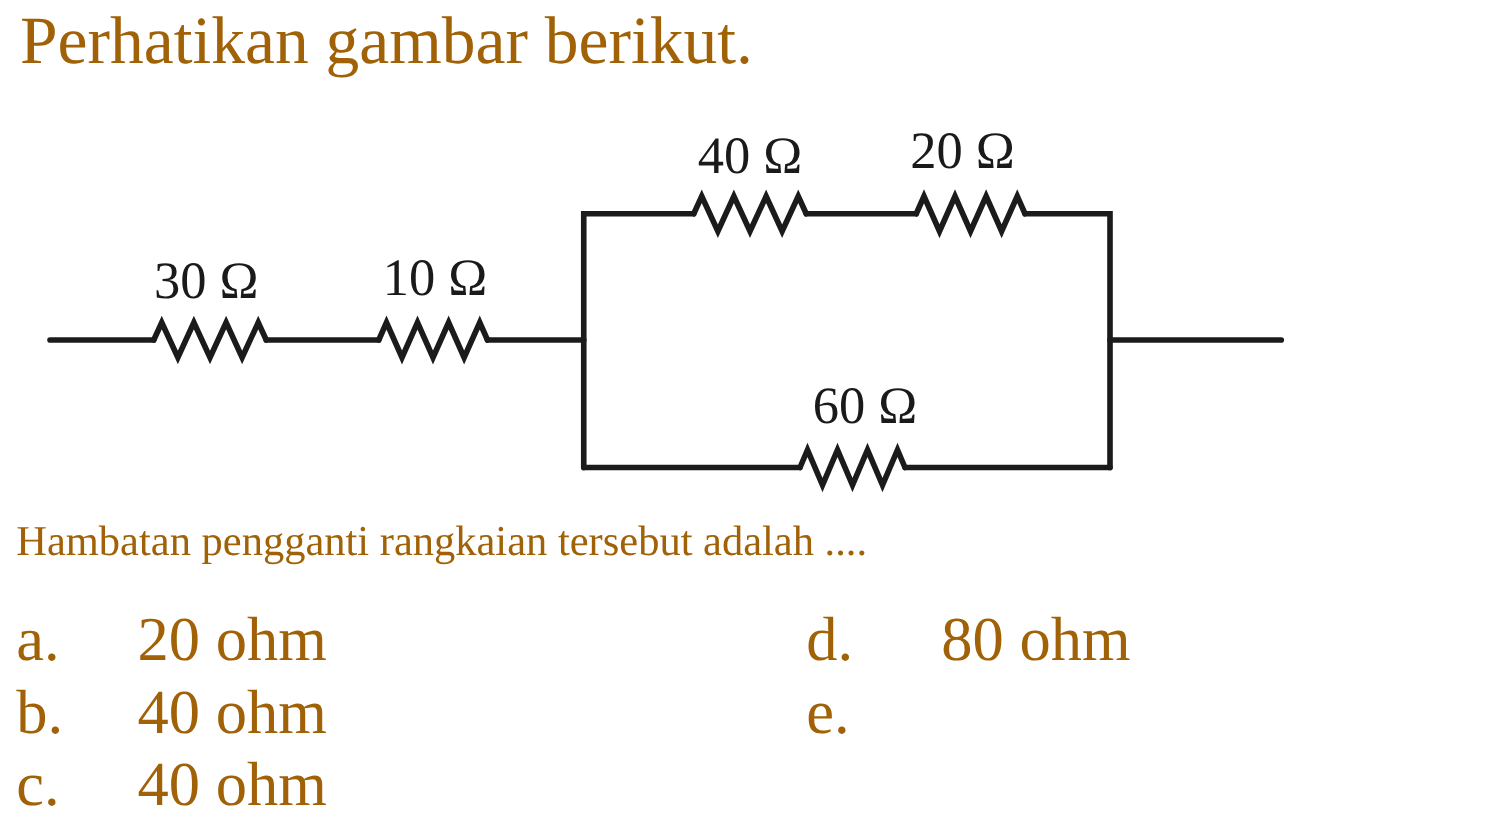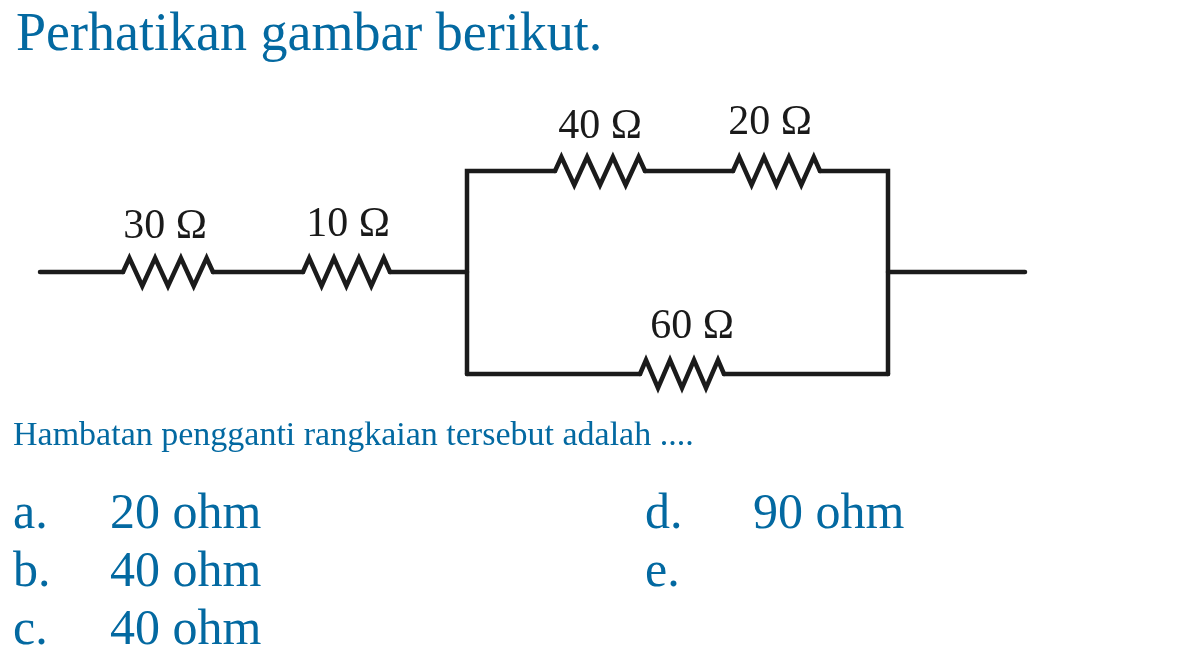--- a/index.html
+++ b/index.html
@@ -3,21 +3,21 @@
 <meta charset="utf-8">
 <style>
   html, body { margin: 0; padding: 0; background: #ffffff; }
   .page {
     position: relative;
     width: 1200px;
     height: 671px;
     background: #ffffff;
     overflow: hidden;
     font-family: "Liberation Serif", serif;
-    color: #0369a1;
+    color: #a16207;
   }
   .intro {
     position: absolute;
     left: 16px;
     top: 5px;
     font-size: 54px;
     line-height: 1;
     white-space: nowrap;
   }
   .circuit-svg {
@@ -111,20 +111,20 @@
     </div>
     <div class="opt-row">
       <span class="opt-letter">c.</span>
       <span class="opt-text">40 ohm</span>
     </div>
   </div>
 
   <div class="options col-right">
     <div class="opt-row">
       <span class="opt-letter">d.</span>
-      <span class="opt-text">90 ohm</span>
+      <span class="opt-text">80 ohm</span>
     </div>
     <div class="opt-row">
       <span class="opt-letter">e.</span>
     </div>
   </div>
 
 </div>
 
 </body></html>

